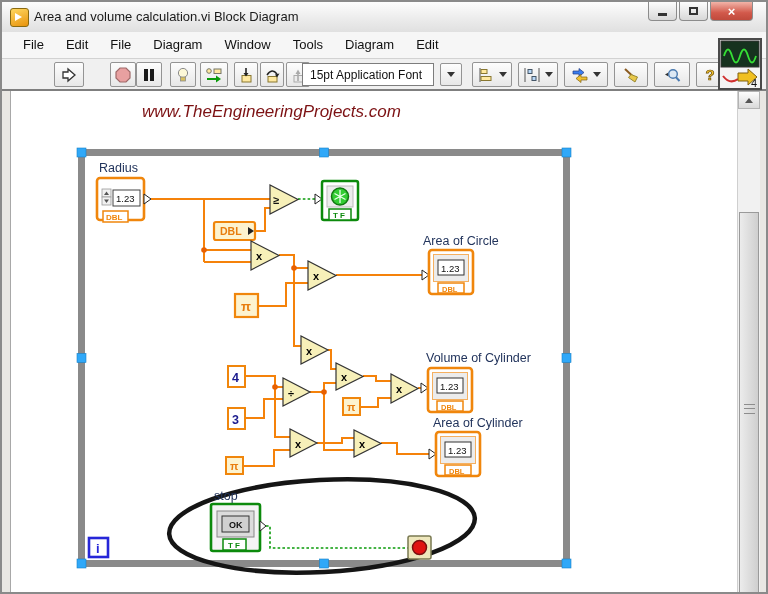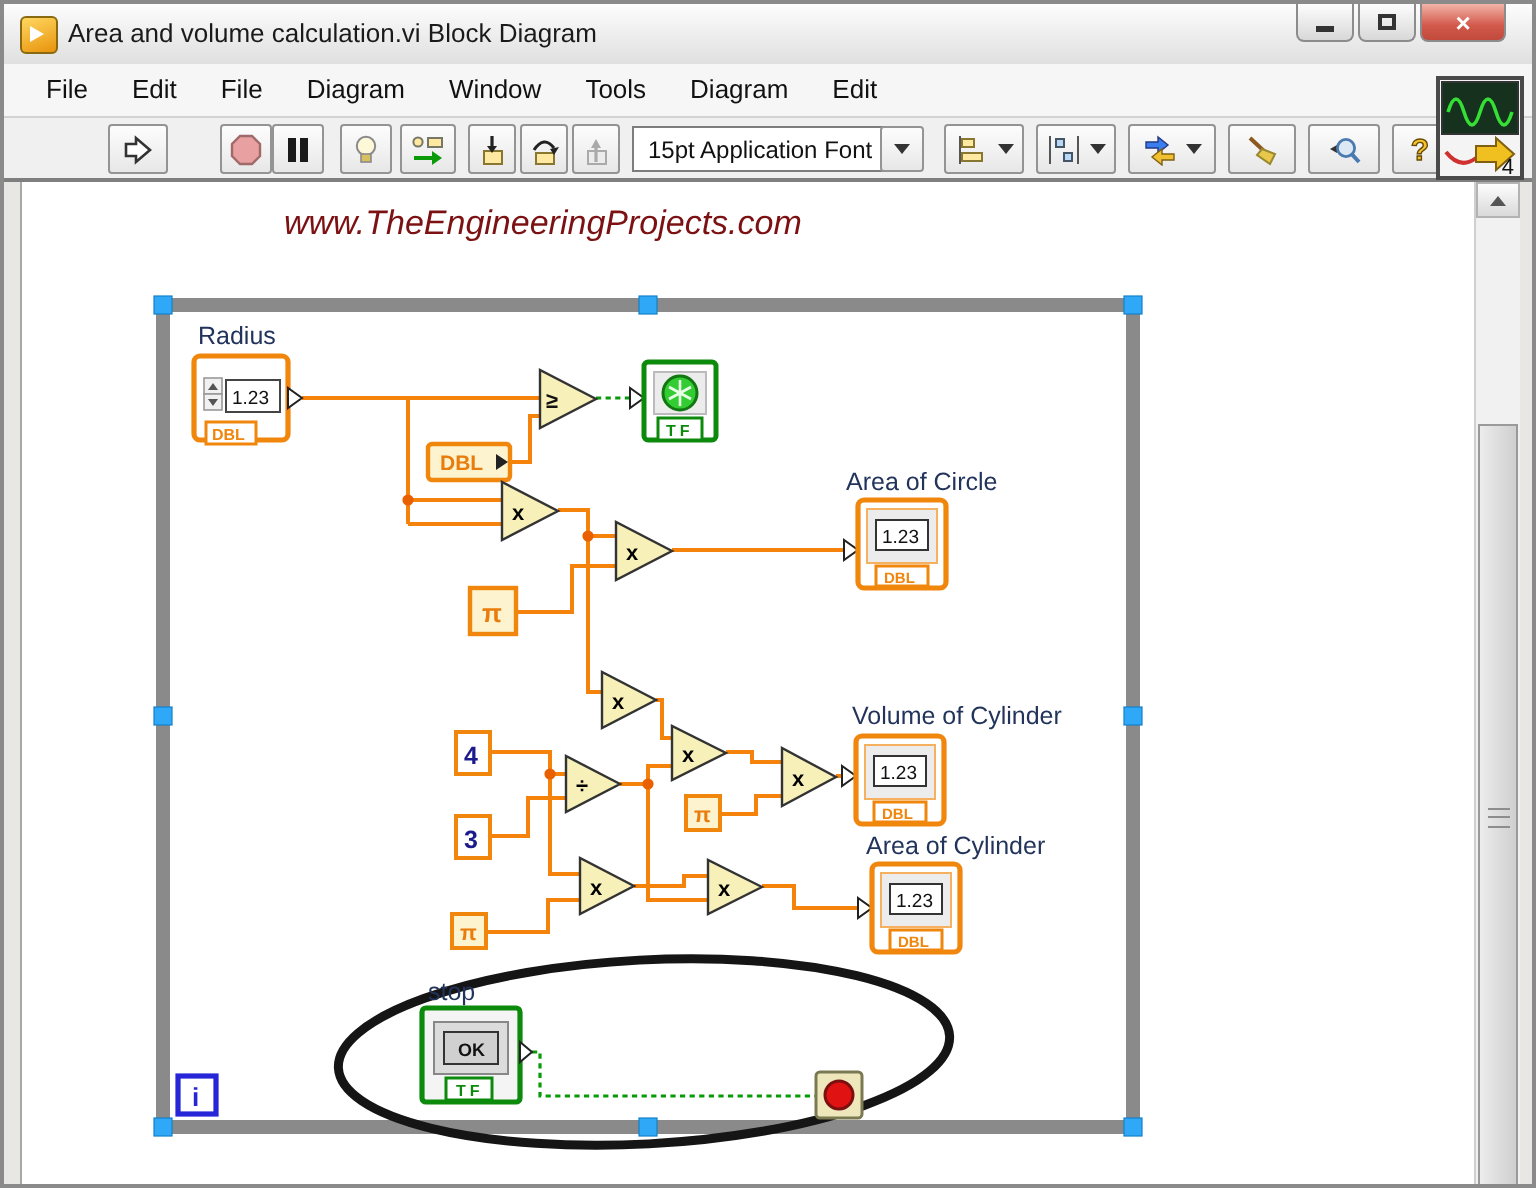--- a/index.html
+++ b/index.html
@@ -118,21 +118,21 @@
           <polygon points="11,7.5 15.5,6.5 13,10.5" fill="#222"></polygon>
         </svg>
     </div>
     <div class="abs tbtn" style="left:284px;width:24px;">
       <svg width="16" height="16">
           <rect x="4" y="8.5" width="9" height="6.5" fill="#ececec" stroke="#aaa"></rect>
           <path d="M8 14 v-7" stroke="#aaa" stroke-width="1.6"></path>
           <polygon points="5.5,7 10.5,7 8,2.5" fill="#aaa"></polygon>
         </svg>
     </div>
-    <div class="abs fontbox" style="left:314px;width:132px;">
+    <div class="abs fontbox" style="left:300px;width:132px;">
       <span>15pt Application Font</span>
     </div>
     <div class="abs tbtn" style="left:438px;width:22px;top:4px;height:23px;">
         <div class="chev" style="margin:0;"></div>
       </div>
     <div class="abs tbtn" style="left:470px;width:40px;">
       <svg width="18" height="16">
           <path d="M3 1 v14" stroke="#555"></path>
           <rect x="4" y="2.5" width="6" height="4" fill="#ffe9a0" stroke="#887730"></rect>
           <rect x="4" y="9.5" width="10" height="4" fill="#ffe9a0" stroke="#887730"></rect>

